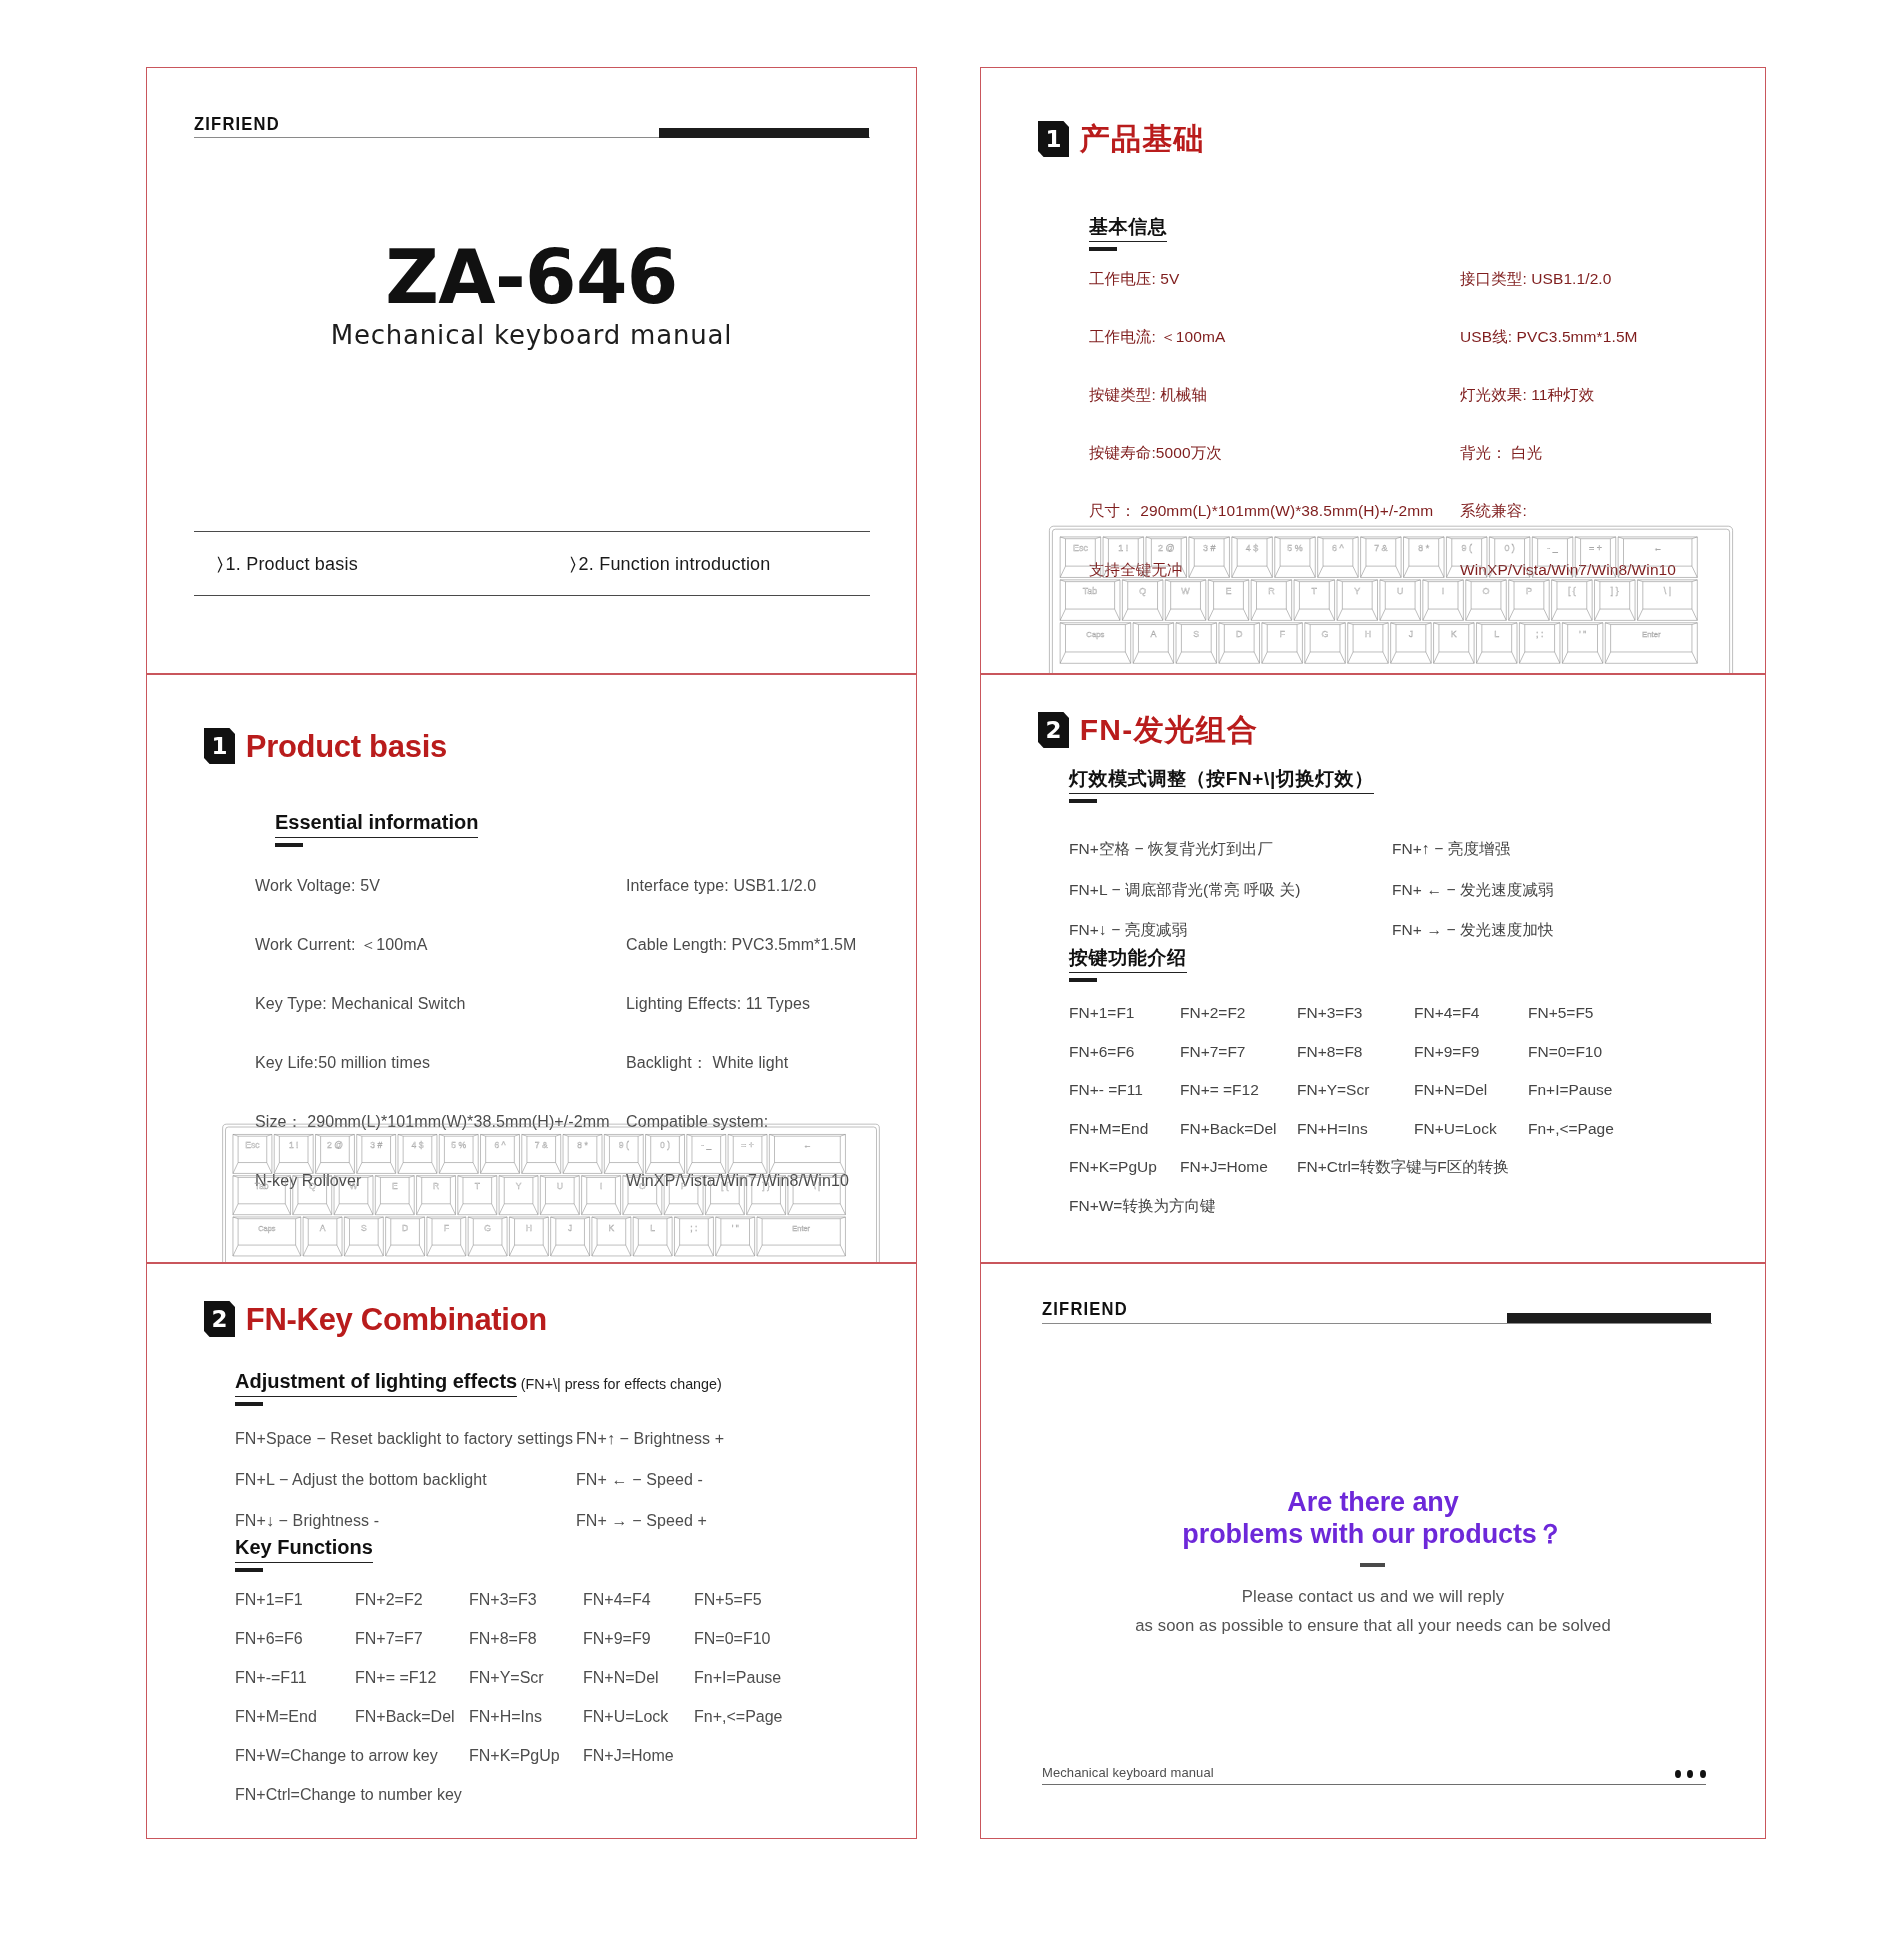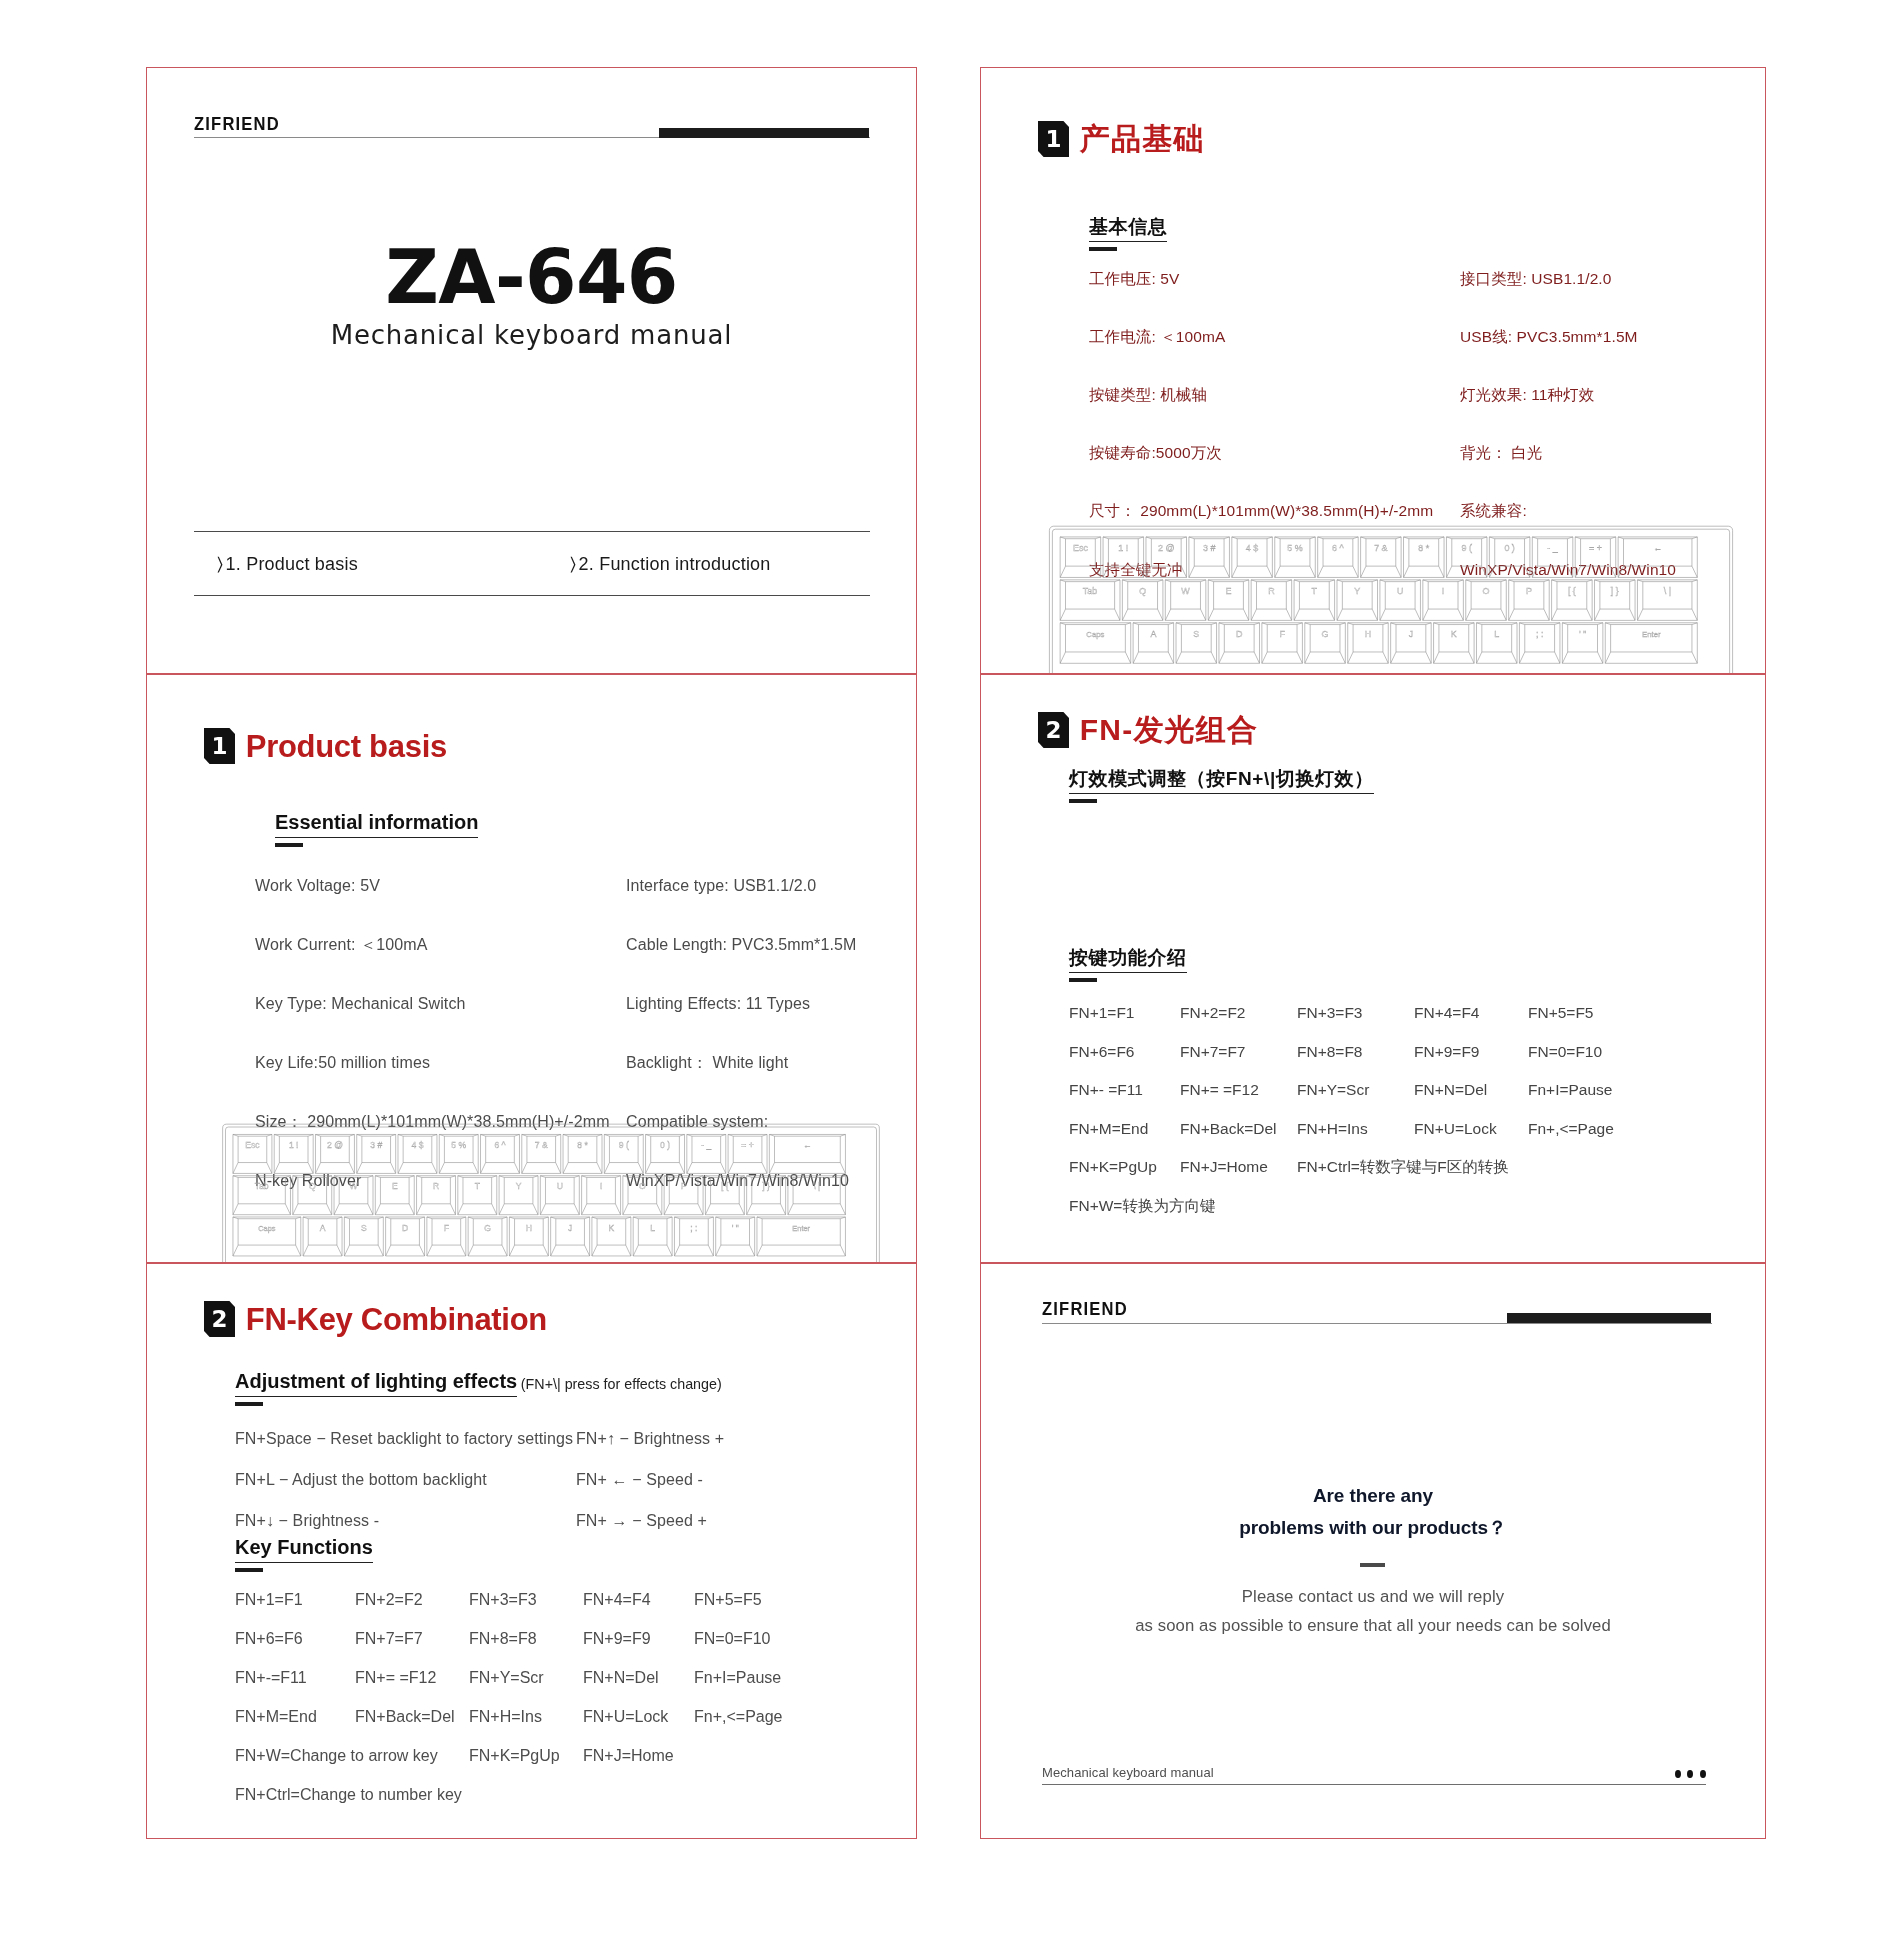--- a/index.html
+++ b/index.html
@@ -98,21 +98,21 @@
   .kf-wide { grid-column: span 2; }
   .kf-wide3 { grid-column: span 3; }
 
   
   .kbd { position: absolute; }
   .kbd svg { display: block; }
 
   
   .contact-title {
     position: absolute; width: 100%; text-align: center;
-    font-size: 19px; font-weight: 700; color: #0f172a; line-height: 1.42;
+    font-size: 27px; font-weight: 700; color: #6d28d9; line-height: 1.42;
     letter-spacing: -0.1px;
   }
   .contact-bar { position: absolute; width: 25px; height: 3.6px; background: #4a4a4a; }
   .contact-body {
     position: absolute; width: 100%; text-align: center;
     font-size: 16.7px; color: #525252; line-height: 1.74; letter-spacing: 0.1px;
   }
 
   
   .foot { position: absolute; width: 100%; }
@@ -561,20 +561,28 @@
     <div class="sec-head" style="left:57px; top:37px;">
       <div class="badge">2</div>
       <div class="sec-title cjk">FN-发光组合</div>
     </div>
 
     <div class="sub-head" style="left:88px; top:93px;">
       <div class="sh-text cjk">灯效模式调整（按FN+\|切换灯效）</div>
       <div class="sh-bar"></div>
     </div>
 
+    <div class="fn-list" style="left:88px; top:166px; width:670px; grid-template-columns: 323px 335px; row-gap: 25px;">
+      <div class="fn-row cjk">FN+空格 − 恢复背光灯到出厂</div>
+      <div class="fn-row cjk">FN+↑ − 亮度增强</div>
+      <div class="fn-row cjk">FN+L − 调底部背光(常亮 呼吸 关)</div>
+      <div class="fn-row cjk">FN+ ← − 发光速度减弱</div>
+      <div class="fn-row cjk">FN+↓ − 亮度减弱</div>
+      <div class="fn-row cjk">FN+ → − 发光速度加快</div>
+    </div>
 
     <div class="sub-head" style="left:88px; top:272px;">
       <div class="sh-text cjk">按键功能介绍</div>
       <div class="sh-bar"></div>
     </div>
 
     <div class="kf-grid" style="left:88px; top:330px; width:670px; grid-template-columns: 111px 117px 117px 114px 138px; row-gap: 23px;">
       <div class="kf-cell cjk">FN+1=F1</div>
       <div class="kf-cell cjk">FN+2=F2</div>
       <div class="kf-cell cjk">FN+3=F3</div>

